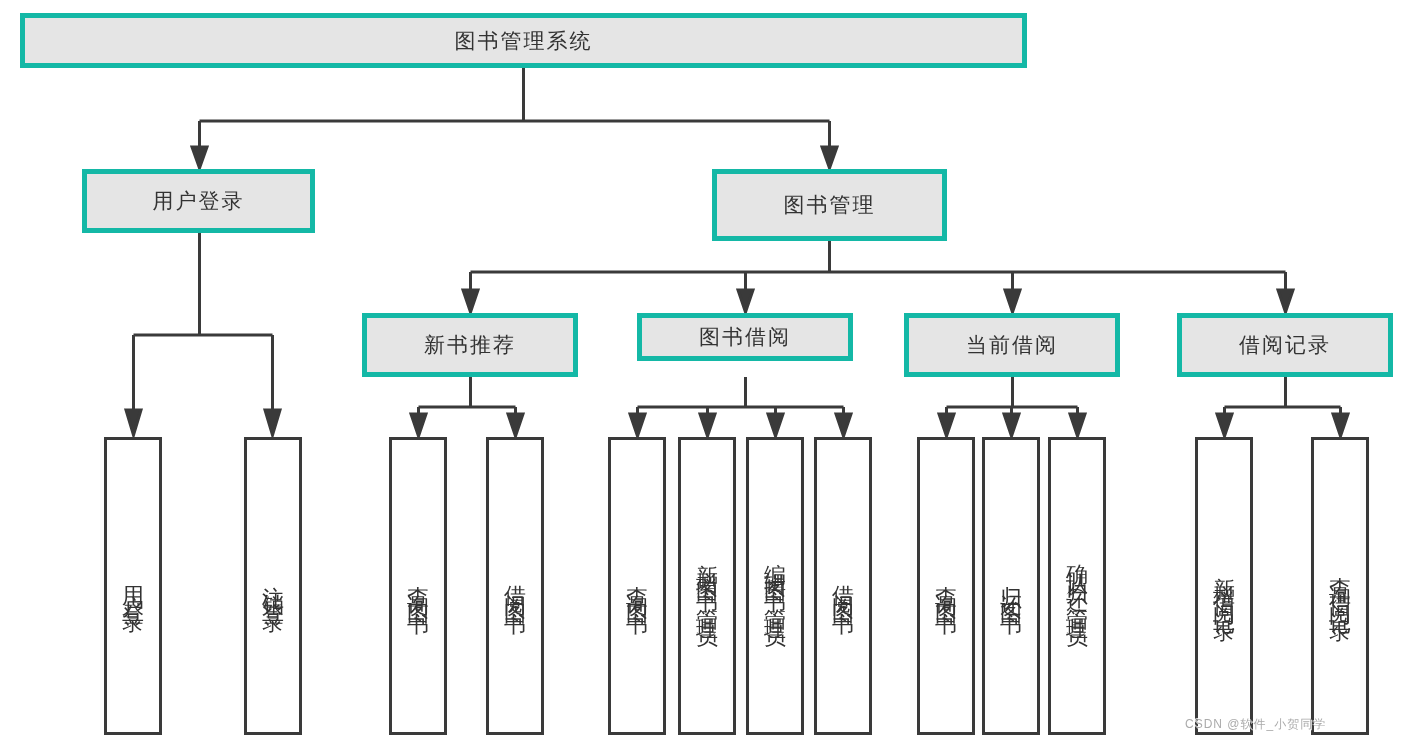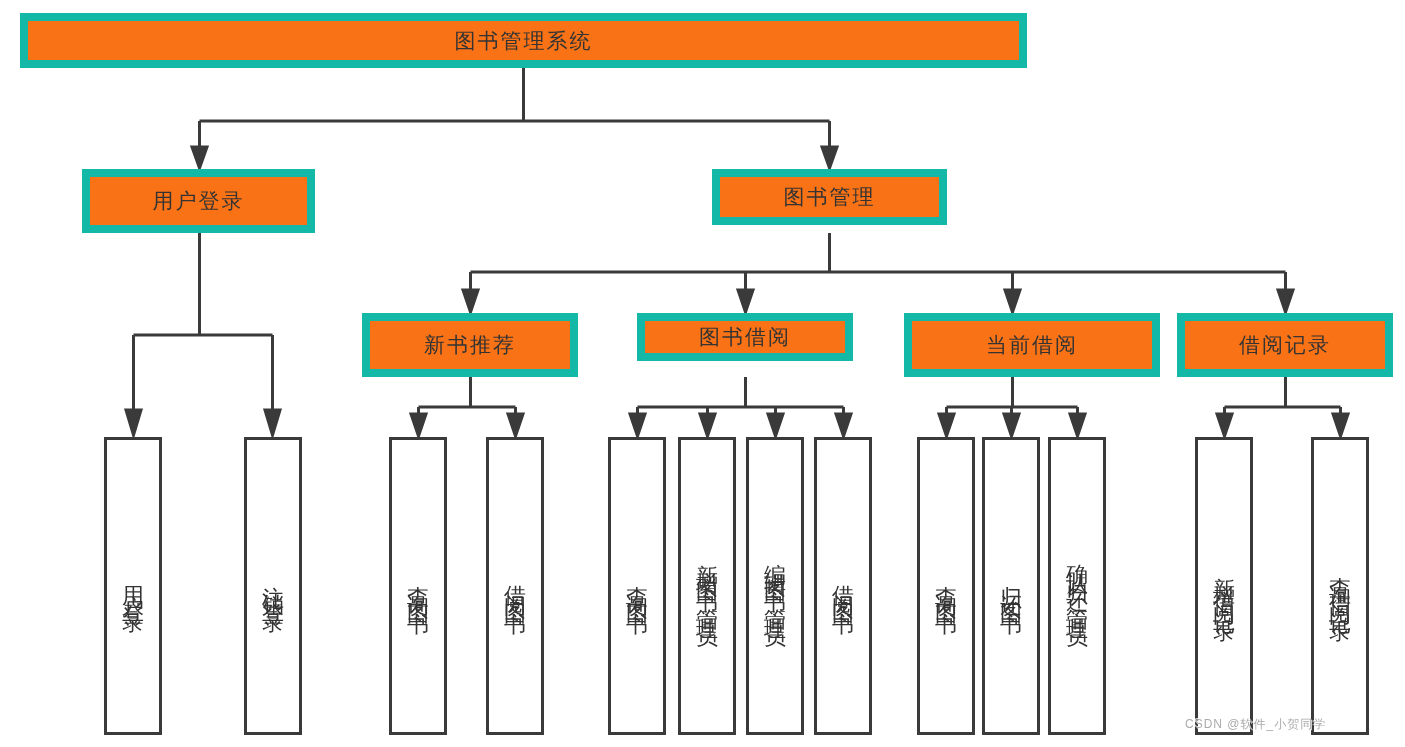--- a/index.html
+++ b/index.html
@@ -13,22 +13,22 @@
   }
   #connectors {
     position: absolute;
     left: 0; top: 0;
     width: 1405px; height: 747px;
     z-index: 1;
   }
   .hbox {
     position: absolute;
     box-sizing: border-box;
-    border: 8px solid #14b8a6;
-    background: #f97316;
+    border: 5px solid #14b8a6;
+    background: #e5e5e5;
     display: flex;
     align-items: center;
     justify-content: center;
     z-index: 2;
   }
   .hbox span {
     font-size: 21px;
     letter-spacing: 2px;
     color: #333333;
     white-space: nowrap;
@@ -103,31 +103,31 @@
              M1333,414 L1348,414 L1340.5,436 Z"></path>
   </svg>
 
   <div class="hbox" style="left:20px; top:13px; width:1007px; height:55px;">
     <span>图书管理系统</span>
   </div>
 
   <div class="hbox" style="left:82px; top:169px; width:233px; height:64px;">
     <span>用户登录</span>
   </div>
-  <div class="hbox" style="left:712px; top:169px; width:235px; height:56px;">
+  <div class="hbox" style="left:712px; top:169px; width:235px; height:72px;">
     <span>图书管理</span>
   </div>
 
   <div class="hbox" style="left:362px; top:313px; width:216px; height:64px;text-align:center;">
     <span>新书推荐</span>
   </div>
   <div class="hbox" style="left:637px; top:313px; width:216px; height:48px;">
     <span>图书借阅</span>
   </div>
-  <div class="hbox" style="left:904px; top:313px; width:256px; height:64px;">
+  <div class="hbox" style="left:904px; top:313px; width:216px; height:64px;">
     <span>当前借阅</span>
   </div>
   <div class="hbox" style="left:1177px; top:313px; width:216px; height:64px;">
     <span>借阅记录</span>
   </div>
 
   <div class="vbox" style="left:104px;">
     <span>用户登录</span>
   </div>
   <div class="vbox" style="left:244px;">

